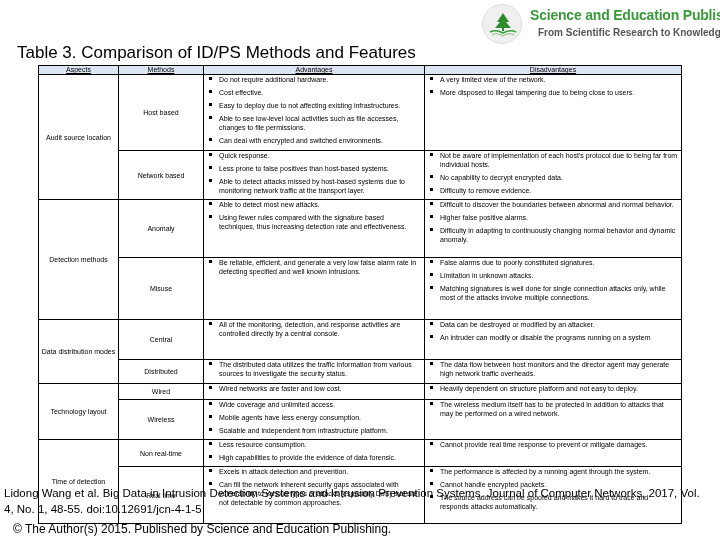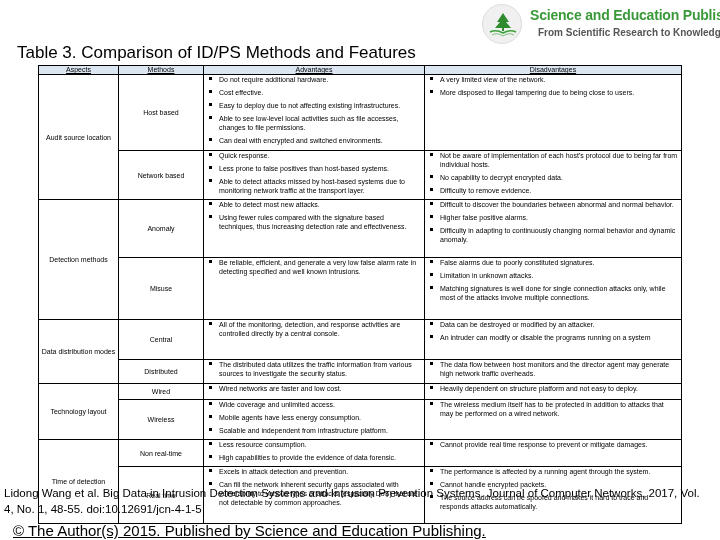--- a/index.html
+++ b/index.html
@@ -20,21 +20,21 @@
   .col-aspect { width: 80px; }
   .col-method { width: 85px; }
   .col-adv { width: 221px; }
   .col-dis { width: 257px; }
 
   ul.bl { margin: 0; padding: 0; list-style: none; }
   ul.bl li { position: relative; padding-left: 11px; margin: 0 0 4px 0; line-height: 9px; }
   ul.bl li::before { content: ""; position: absolute; left: 1px; top: 2px; width: 3px; height: 3px; background: #000; }
 
   .cite { position: absolute; left: 4px; top: 485px; font-size: 11.5px; line-height: 16px; width: 705px; }
-  .copy { position: absolute; left: 13px; top: 522px; font-size: 15px; white-space: nowrap; text-decoration: underline; }
+  .copy { position: absolute; left: 13px; top: 522px; font-size: 12px; white-space: nowrap; }
 </style>
 </head>
 <body>
 
 <div class="logo">
   <div class="logo-circle">
     <svg width="30" height="28" viewBox="0 0 30 28">
       <polygon points="15,2 9,11 12,11 7,17 23,17 18,11 21,11" fill="#2e8b2e"></polygon>
       <rect x="14" y="17" width="2" height="3" fill="#2e8b2e"></rect>
       <path d="M2,21 Q8,18 15,22 Q22,18 28,21" stroke="#3aa03a" stroke-width="1.5" fill="none"></path>

